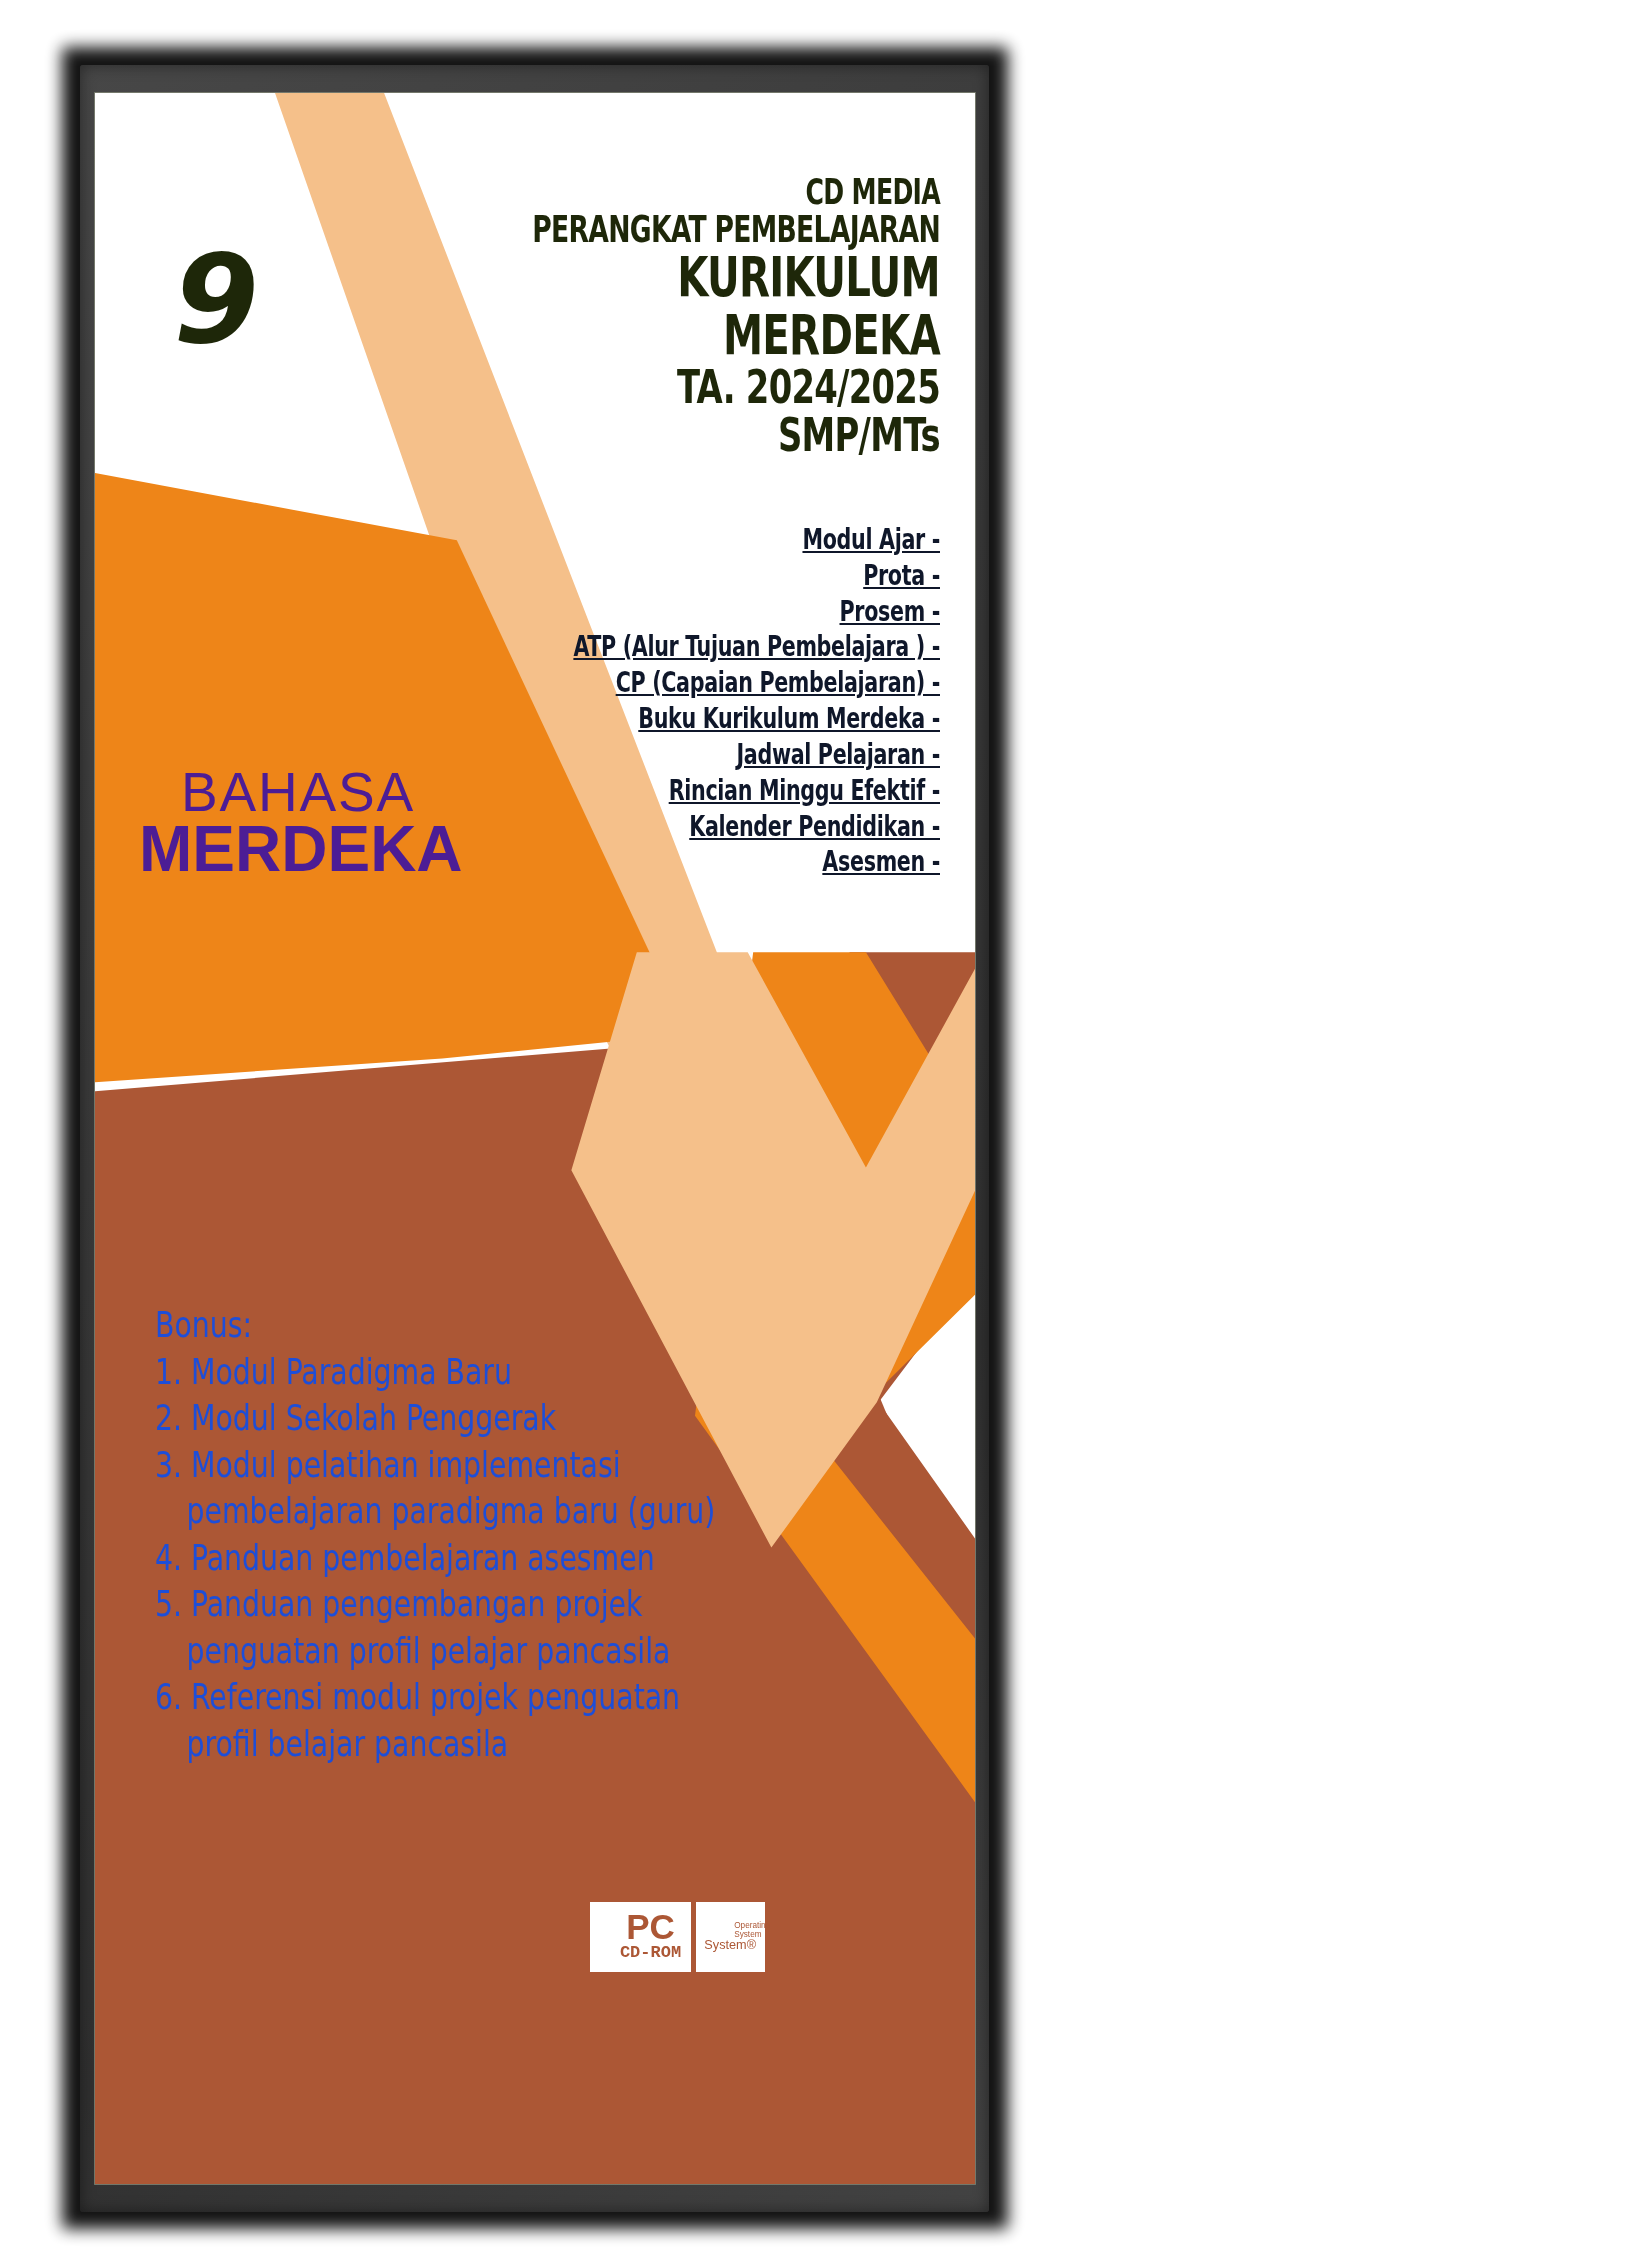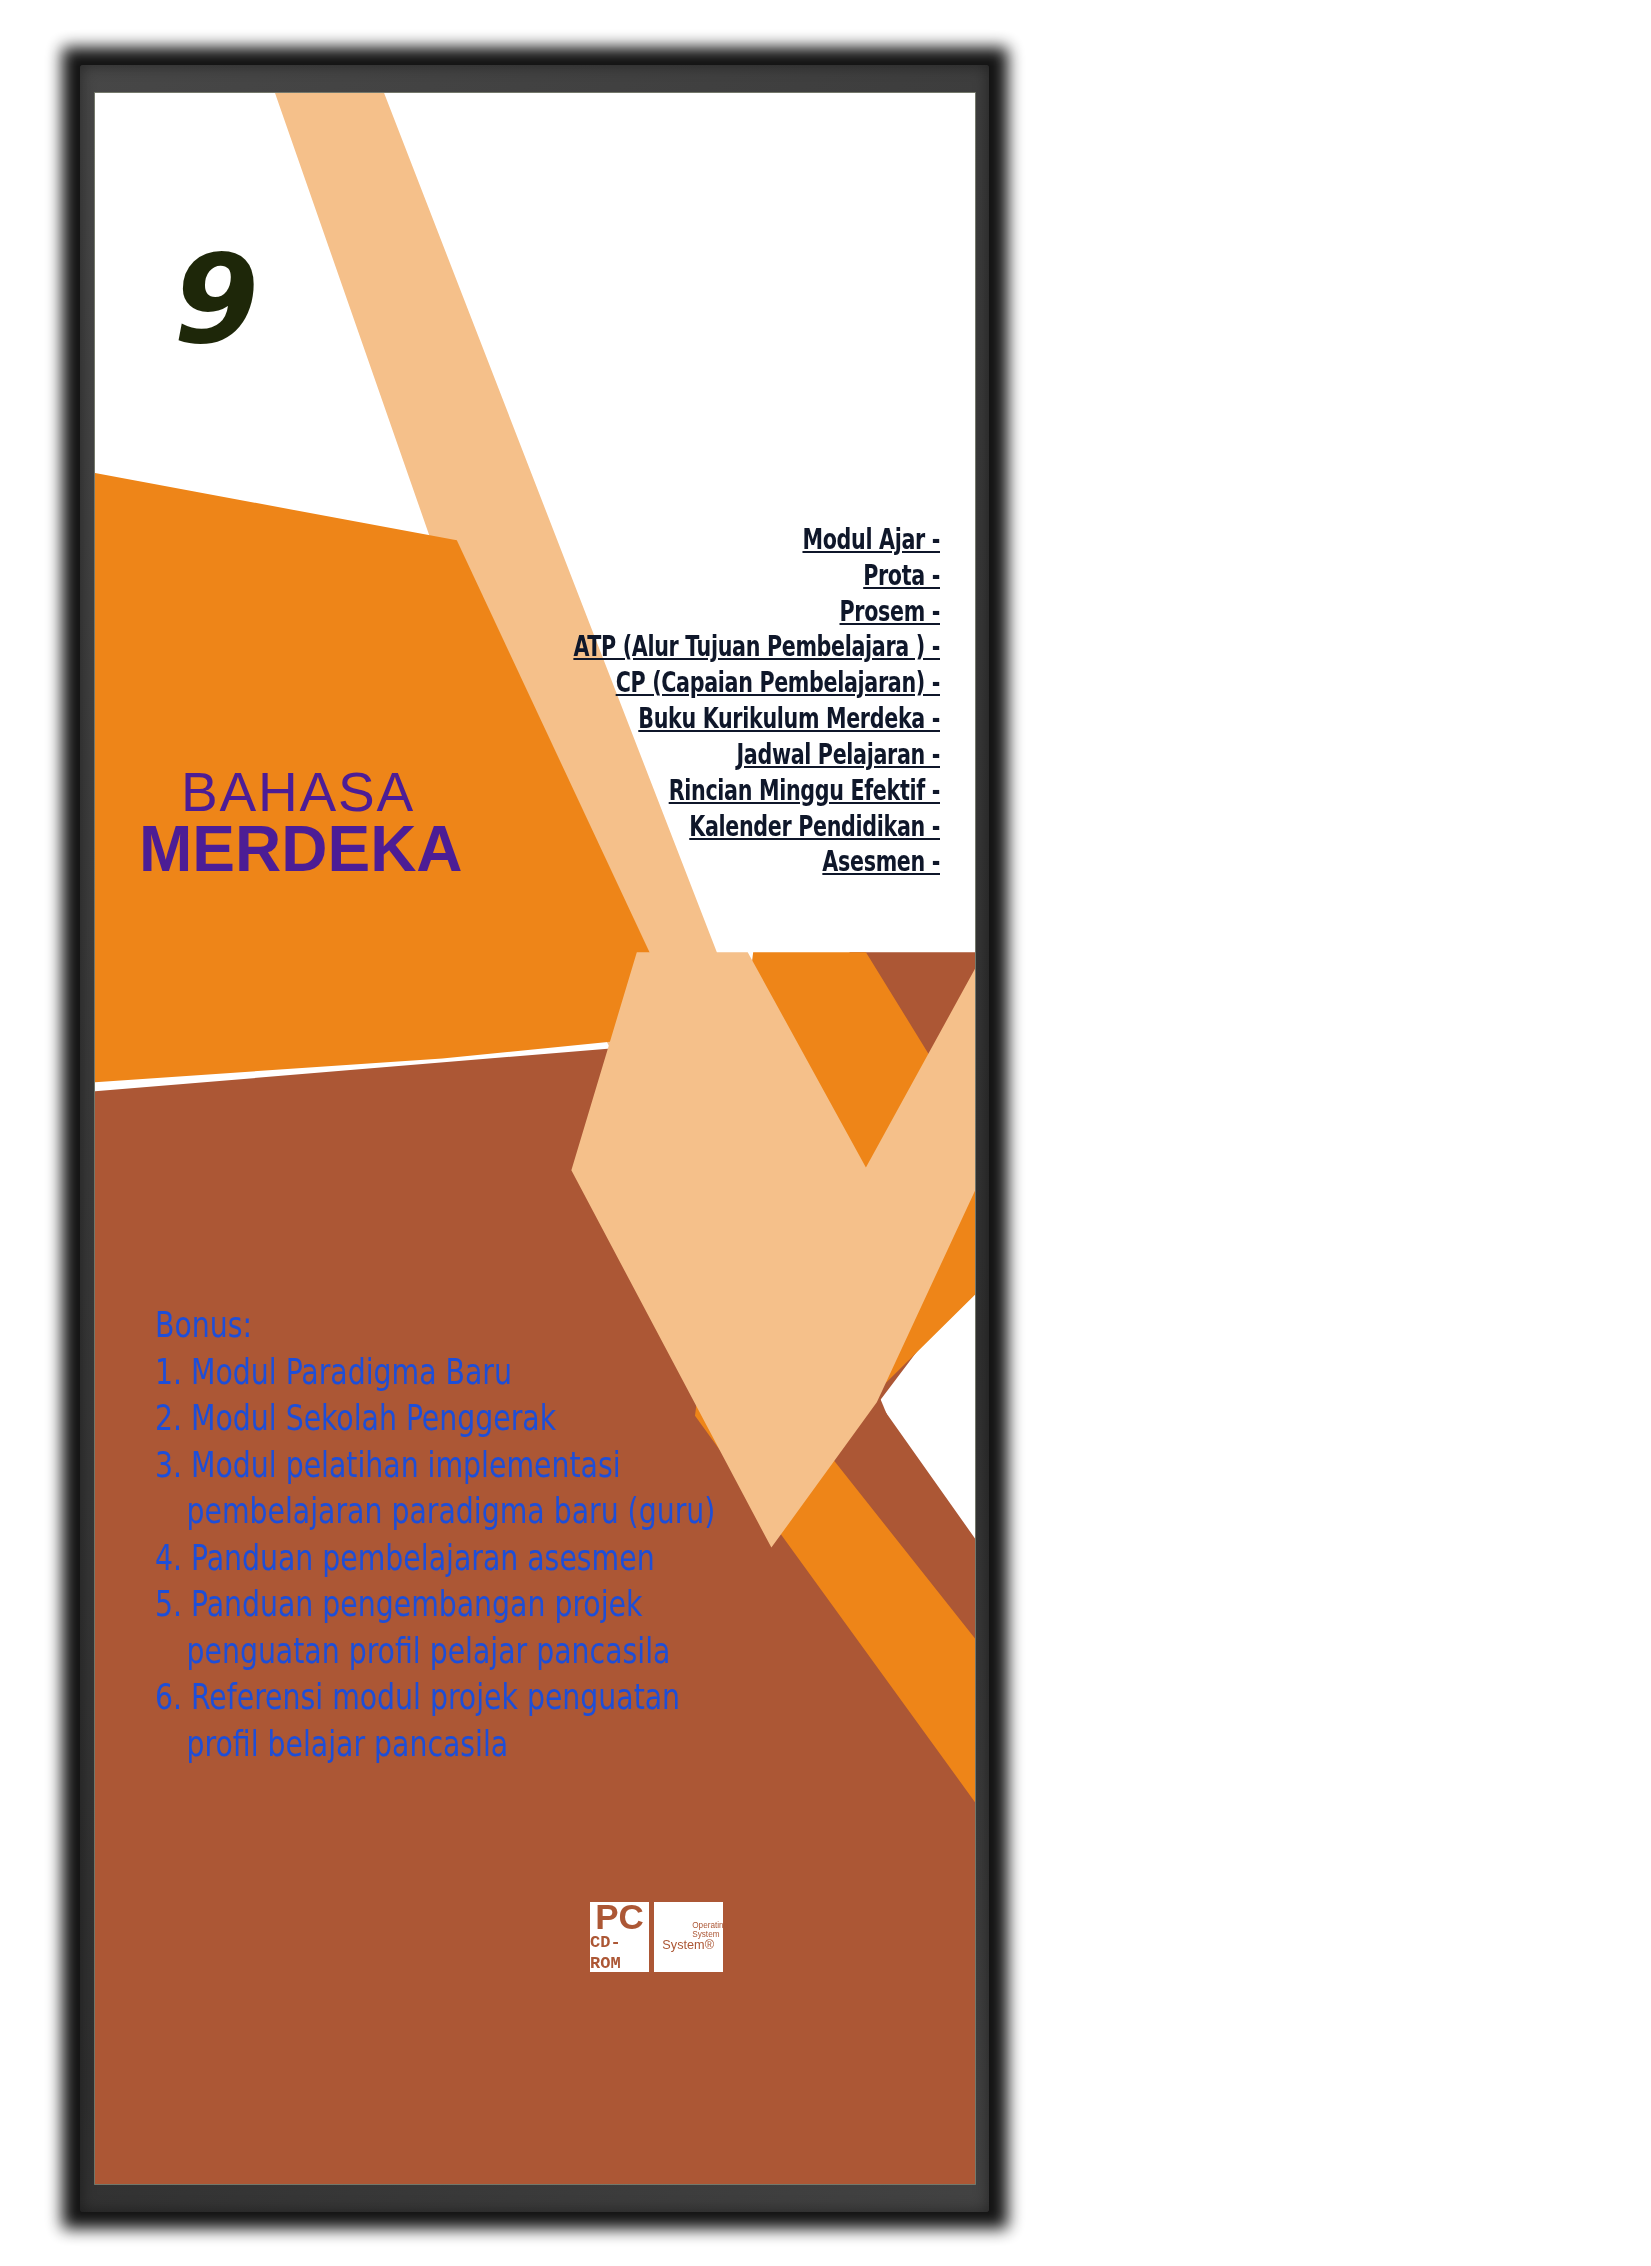--- a/index.html
+++ b/index.html
@@ -81,21 +81,21 @@
     left:60px; top:1209px; width:545px; color:#1d4ed8;
     font-family:"Liberation Sans Narrow","DejaVu Sans Condensed","Liberation Sans",sans-serif;
     font-size:35px; line-height:1.33; font-weight:400;
   }
   #bonus .row{white-space:nowrap; transform:scaleX(.90); transform-origin:left center;}
   #bonus .indent{padding-left:35px;}
 
   
   #logo-group{position:absolute; left:495px; top:1809px; display:flex; gap:4.5px; align-items:stretch;}
   .logo-box{background:#ffffff; display:flex; flex-direction:column; align-items:center; justify-content:center;}
-  #pc-box{width:59px;height:70px;}
+  #pc-box{width:81px;height:70px;padding-left:20px;}
   #pc-box .pc-big{color:#AC5735;font-weight:bold;font-size:35px;line-height:.95;font-family:"Liberation Sans",sans-serif;}
   #pc-box .pc-sm{color:#AC5735;font-weight:bold;font-size:17px;line-height:1.2;font-family:Liberation Mono, monospace;}
   #win-box{width:64px;height:70px;padding:0 2.7px;}
   #win-box .win-top{color:#AC5735;font-size:8.2px;line-height:1.1;font-family:"Liberation Sans",sans-serif;margin-left:44px;}
   #win-box .win-bot{color:#AC5735;font-size:12.7px;line-height:1.1;font-family:"Liberation Sans",sans-serif;}
   #win-box svg{margin:1.8px 0;}
 </style>
 </head>
 <body>
 
@@ -138,20 +138,27 @@
 
     <polygon points="724,945 848,945 968,1140 968,1322 800,1488 968,1700 968,1880 660,1455" fill="#EE8518"></polygon>
 
     <polygon points="596,945 718,945 848,1182 978,945 1090,945 860,1440 744,1600 524,1185" fill="#F5C08A"></polygon>
 
     <polygon points="700,1040 968,1688 968,2300 922,2300 560,1440 520,1186 596,945" fill="#ffffff" opacity="0"></polygon>
   </svg>
 
   <div class="abs" id="grade-number" style="z-index:5">9</div>
 
+  <div class="abs" id="title-block" style="z-index:5">
+    <div class="cond t-sm">CD MEDIA</div>
+    <div class="cond t-md">PERANGKAT PEMBELAJARAN</div>
+    <div class="cond t-xl">KURIKULUM MERDEKA</div>
+    <div class="cond t-lg">TA. 2024/2025</div>
+    <div class="cond t-mt">SMP/MTs</div>
+  </div>
 
   <div class="abs" id="feature-list" style="z-index:5">
     <div>Modul Ajar -</div>
     <div>Prota -</div>
     <div>Prosem -</div>
     <div>ATP (Alur Tujuan Pembelajara ) -</div>
     <div>CP (Capaian Pembelajaran) -</div>
     <div>Buku Kurikulum Merdeka -</div>
     <div>Jadwal Pelajaran -</div>
     <div>Rincian Minggu Efektif -</div>

